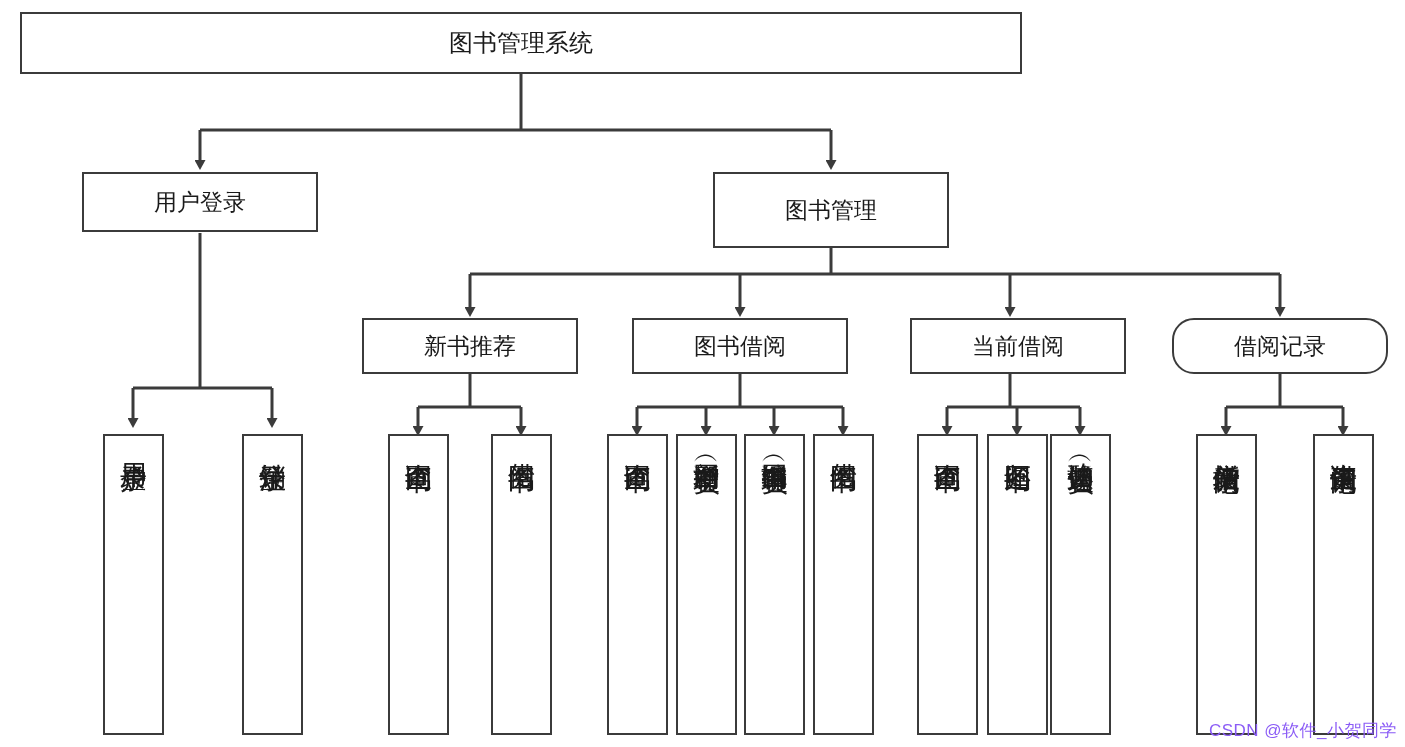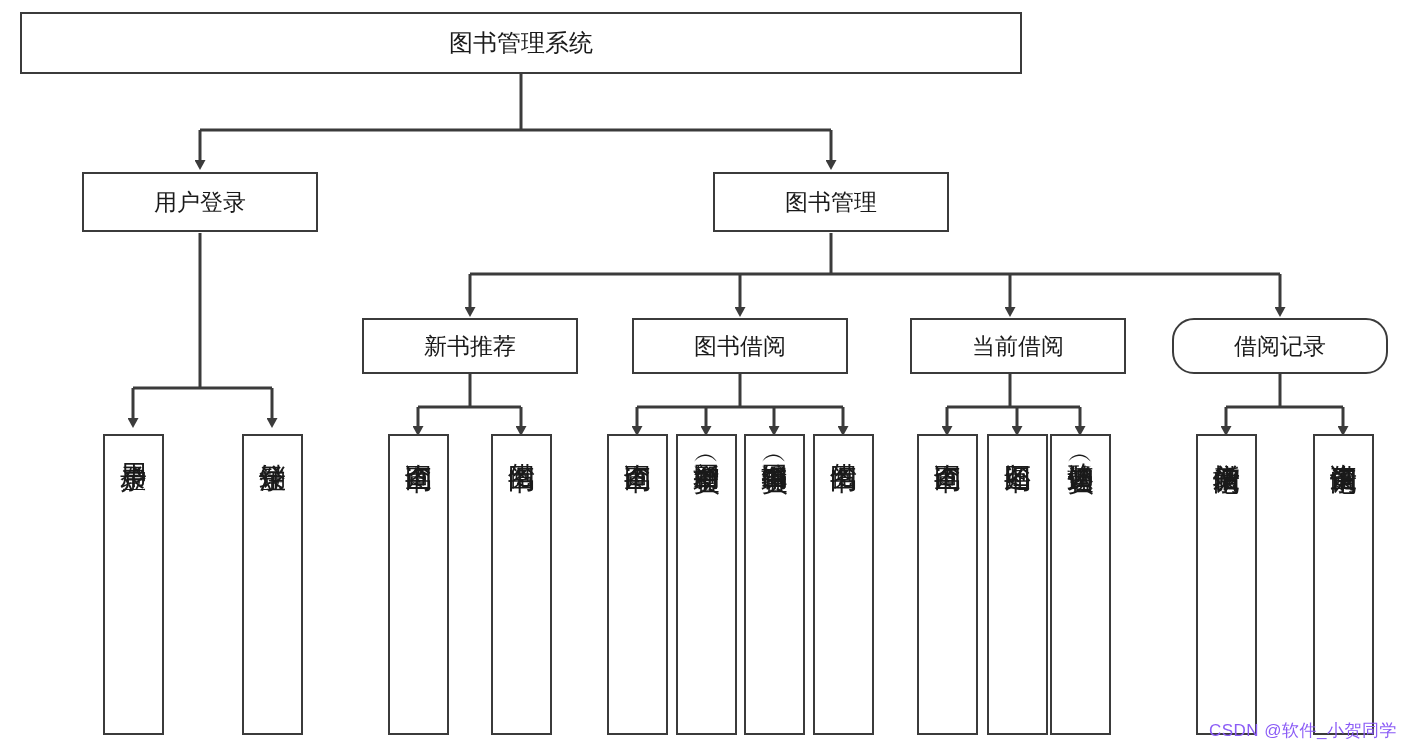--- a/index.html
+++ b/index.html
@@ -114,21 +114,21 @@
   </svg>
 
   <div class="node h root" style="left:20px;top:12px;width:1002px;height:62px;">
     <span class="lbl">图书管理系统</span>
   </div>
 
   <div class="node h" style="left:82px;top:172px;width:236px;height:60px;">
     <span class="lbl">用户登录</span>
   </div>
 
-  <div class="node h" style="left:713px;top:172px;width:236px;height:60px;">
+  <div class="node h" style="left:713px;top:172px;width:236px;height:76px;">
     <span class="lbl">图书管理</span>
   </div>
 
   <div class="node h" style="left:362px;top:318px;width:216px;height:56px;">
     <span class="lbl">新书推荐</span>
   </div>
 
   <div class="node h" style="left:632px;top:318px;width:216px;height:56px;">
     <span class="lbl">图书借阅</span>
   </div>

